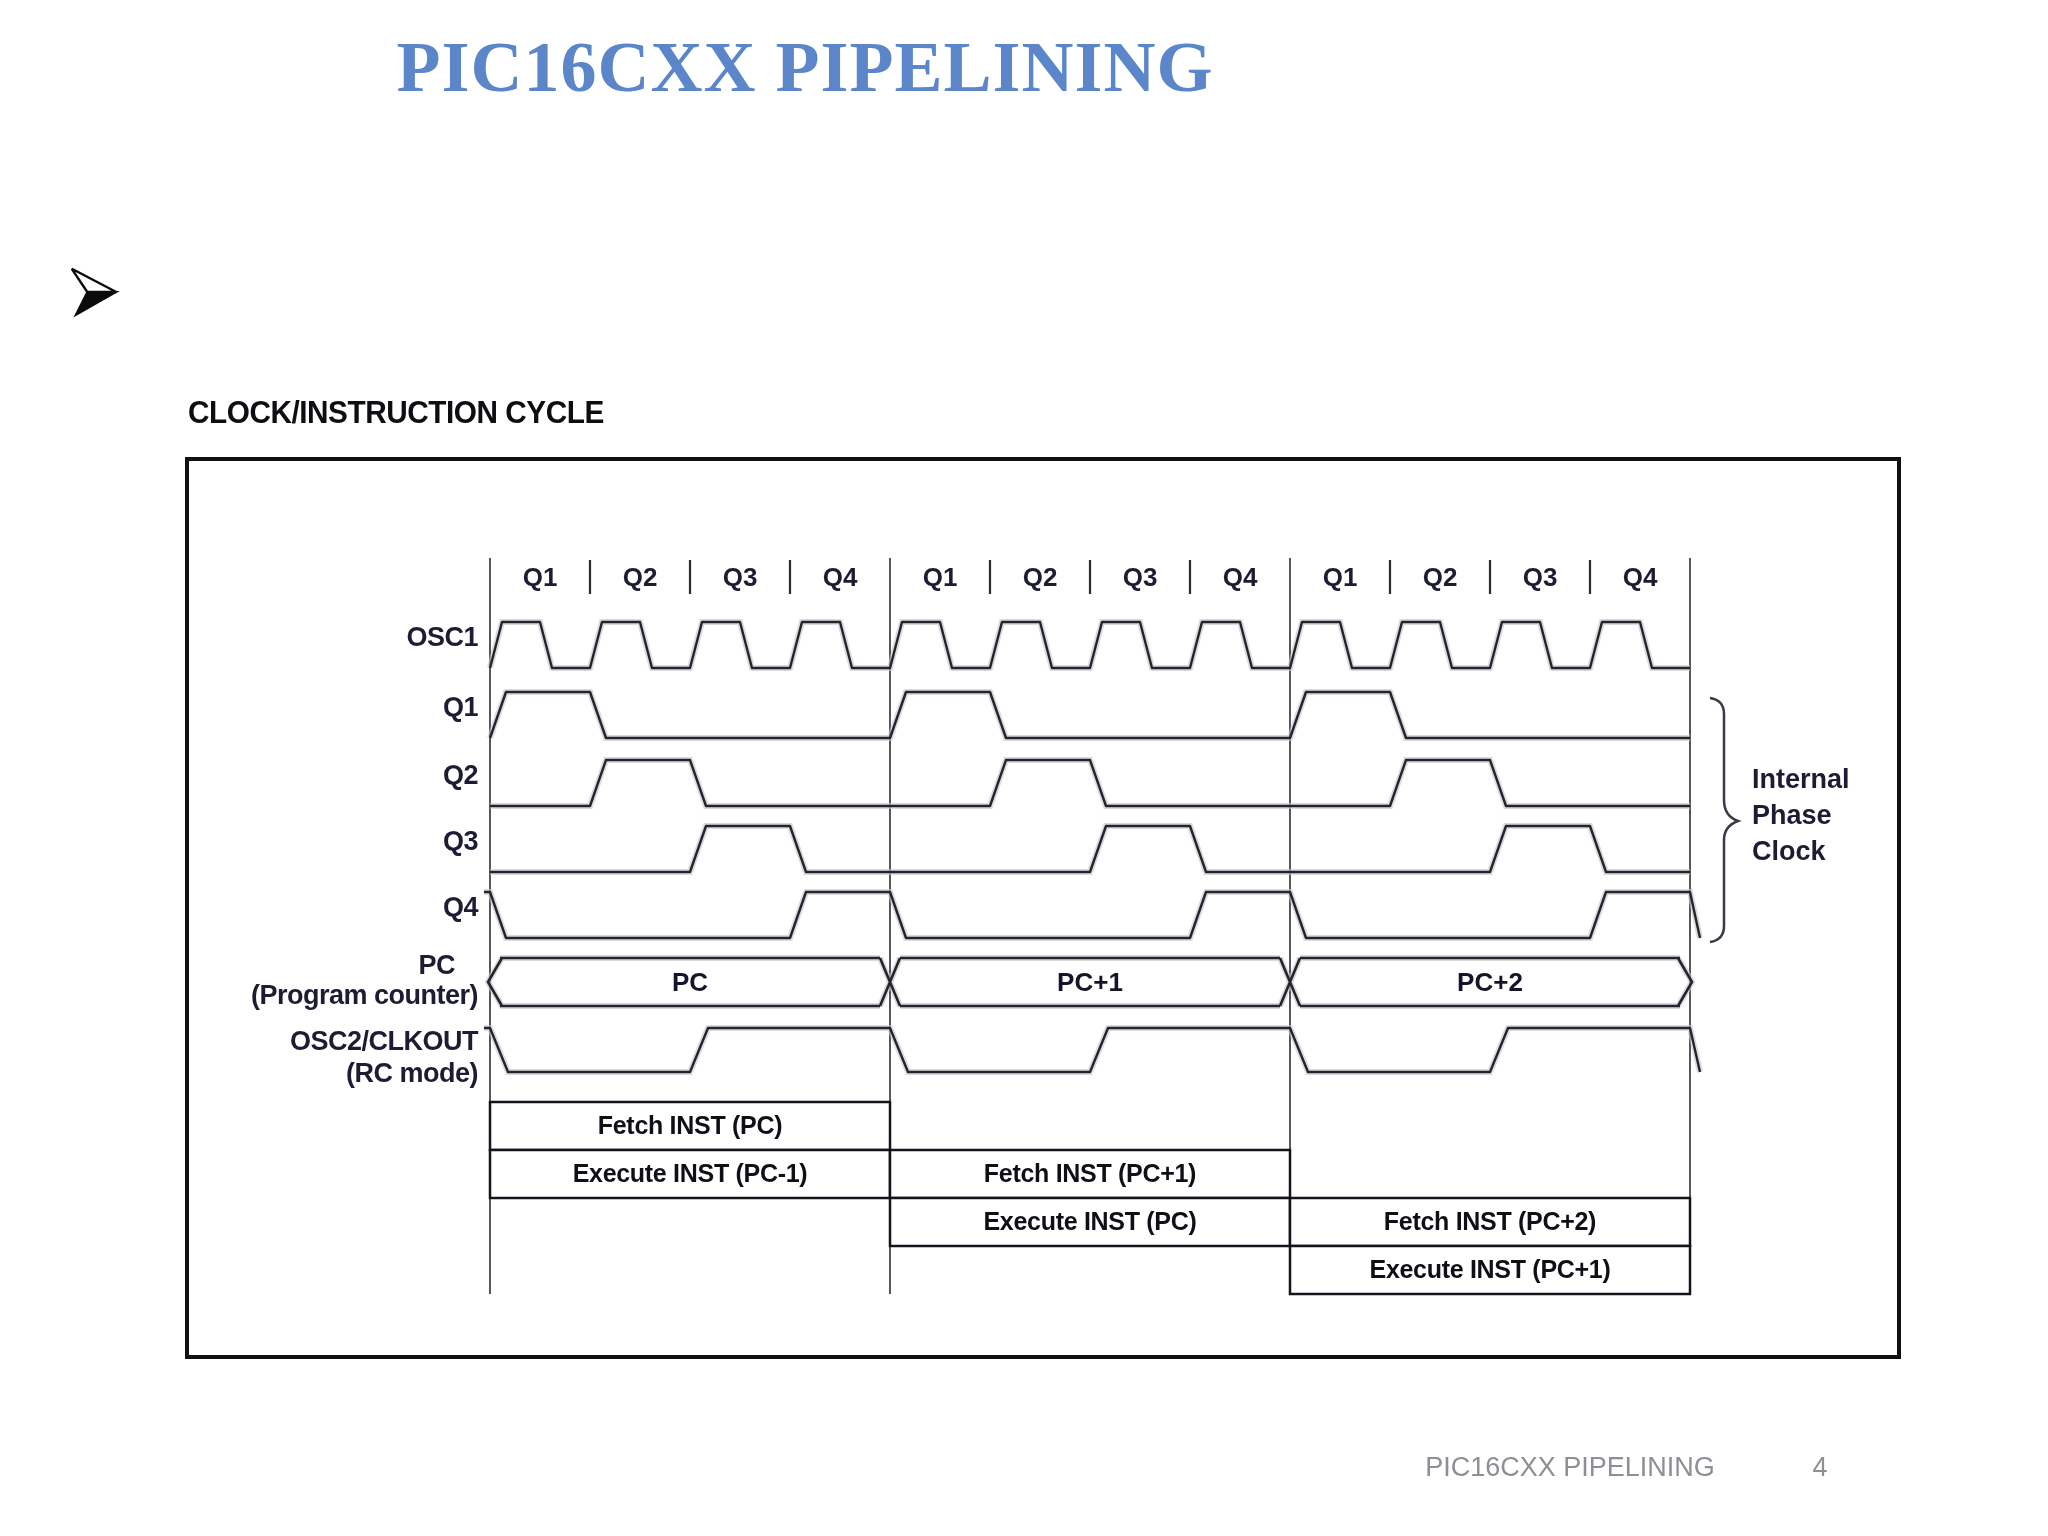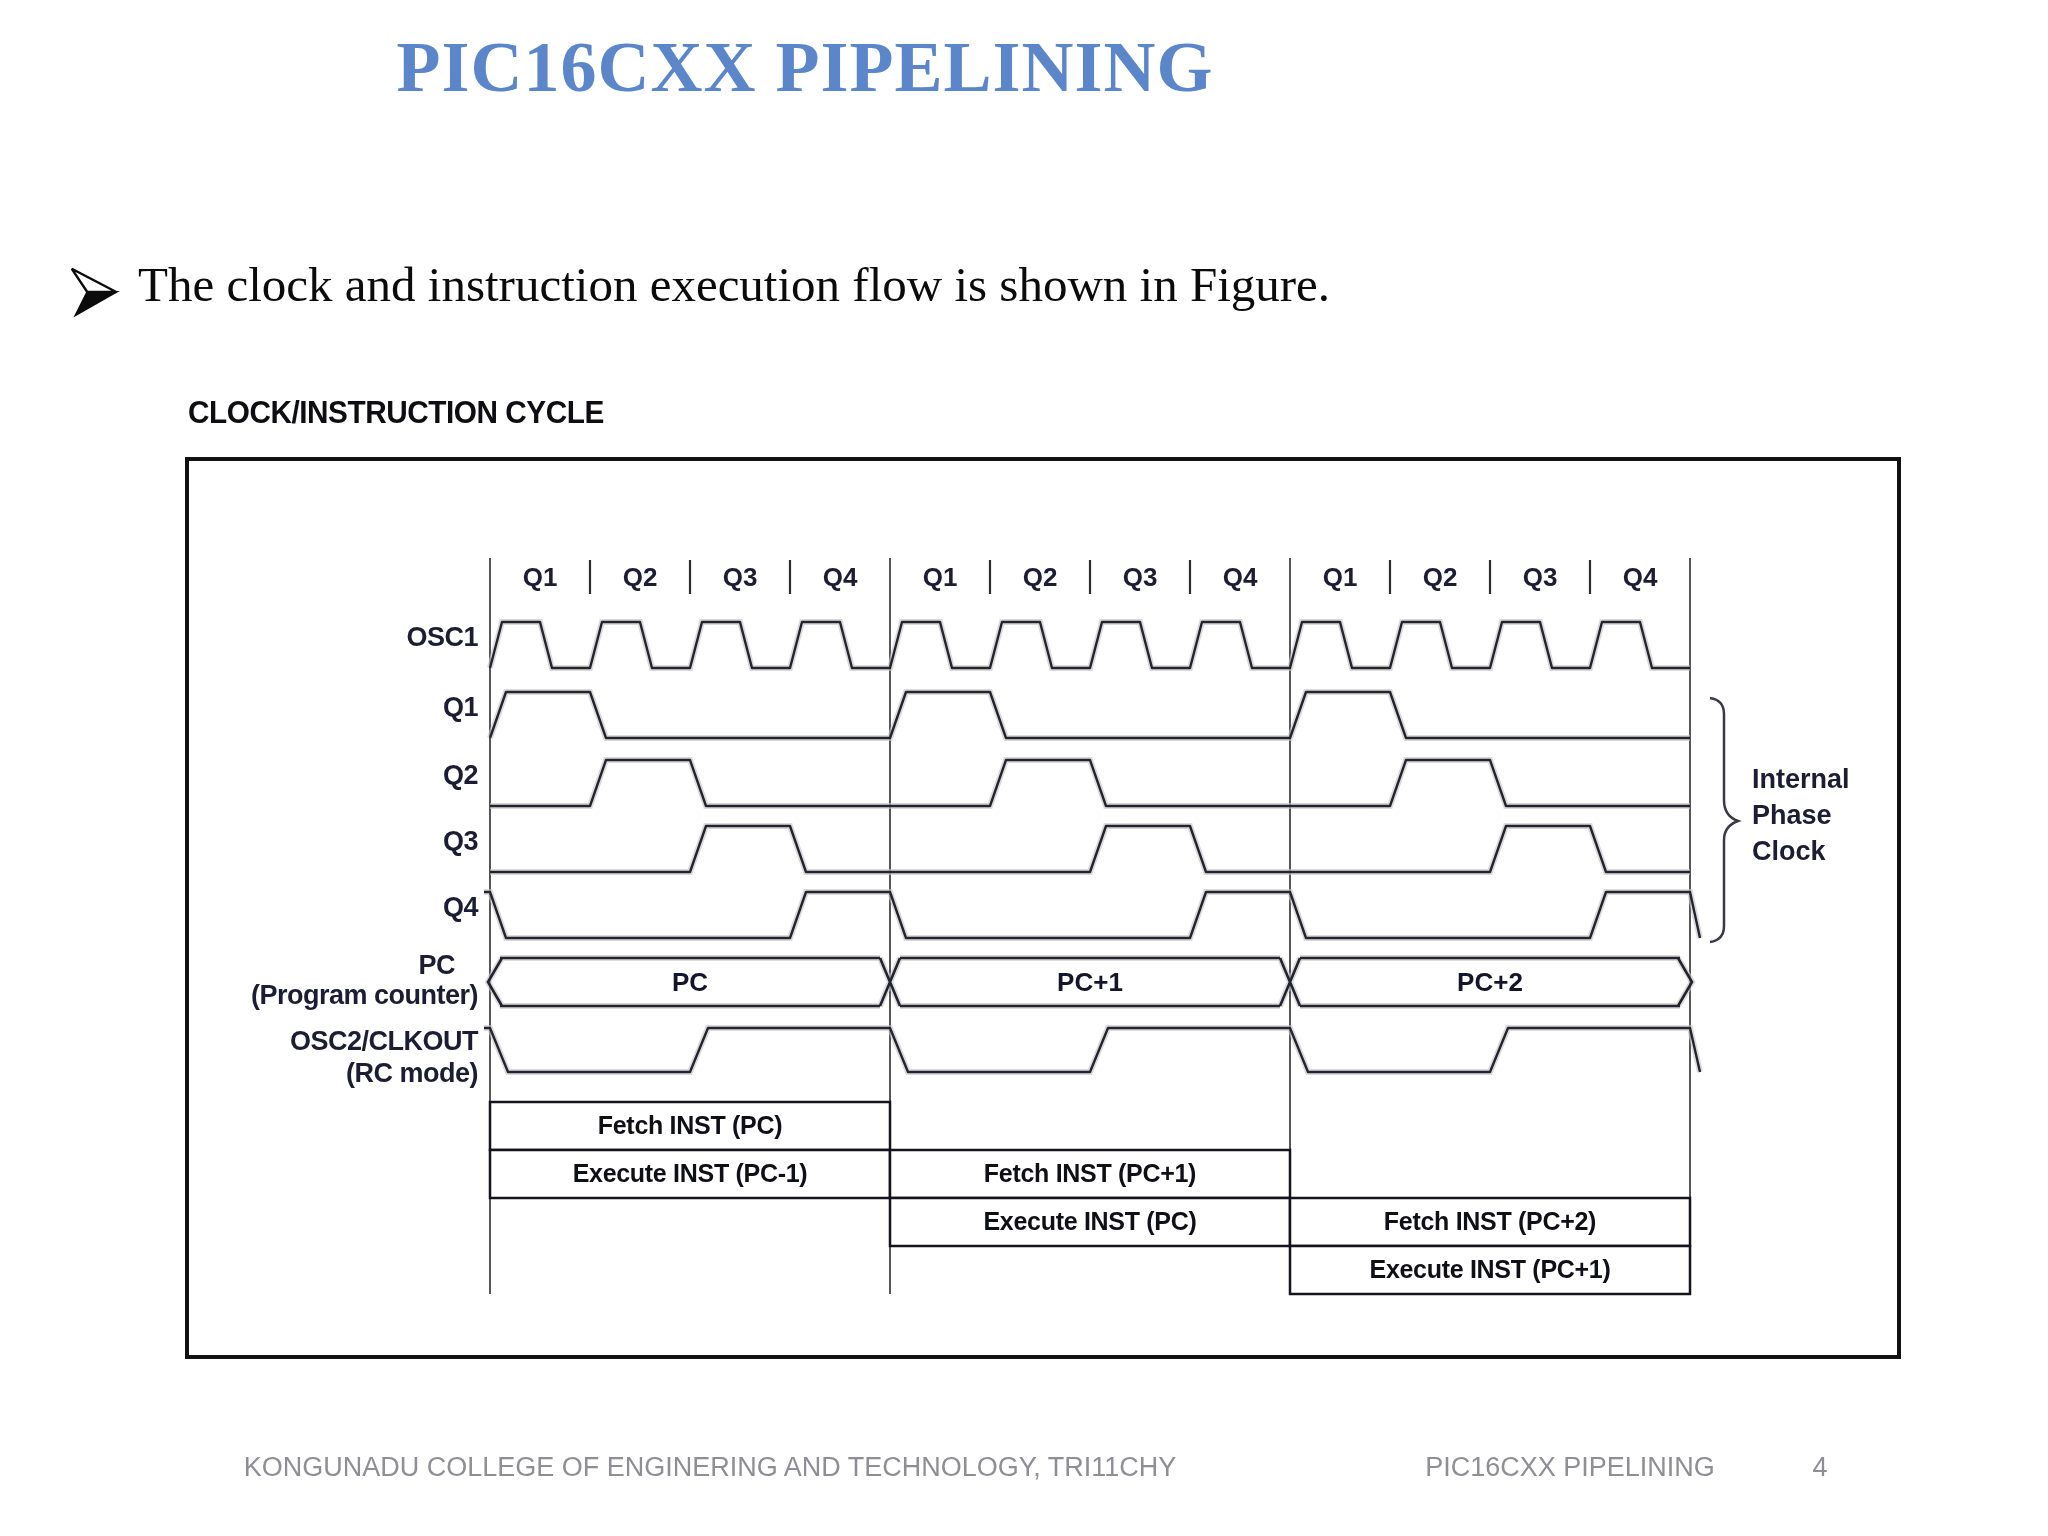--- a/index.html
+++ b/index.html
@@ -35,21 +35,20 @@
 
 <div class="slide">
 
   <div class="title">PIC16CXX PIPELINING</div>
 
   <div class="bullet-row">
     <svg class="bullet-glyph" viewBox="0 0 60 60">
       <polygon points="6,6 52,30 22,30" fill="#ffffff" stroke="#0b0b0b" stroke-width="2.5"></polygon>
       <polygon points="22,30 52,30 10,54" fill="#0b0b0b" stroke="#0b0b0b" stroke-width="2"></polygon>
     </svg>
-    <span class="bullet-text">The clock and instruction execution flow is shown in Figure.</span>
   </div>
 
   <div class="fig-heading">CLOCK/INSTRUCTION CYCLE</div>
 
   <div class="fig-box"></div>
 
   <svg id="timing-svg" class="overlay" viewBox="0 0 2048 1536">
 
     <g id="wave-layer">
         <line x1="490" y1="558" x2="490" y2="1294" stroke="#2c2c2c" stroke-width="1.6"></line>
@@ -132,17 +131,16 @@
     <text class="sig" x="478" y="1004" text-anchor="end">(Program counter)</text>
     <text class="sig" x="478" y="1050" text-anchor="end">OSC2/CLKOUT</text>
     <text class="sig" x="478" y="1082" text-anchor="end">(RC mode)</text>
 
     <path d="M 1710 698 Q 1724 700 1724 714 L 1724 800 Q 1724 816 1738 821 Q 1724 826 1724 840 L 1724 926 Q 1724 940 1710 942" fill="none" stroke="#3a3a46" stroke-width="2.5"></path>
     <text class="brlab" x="1752" y="788">Internal</text>
     <text class="brlab" x="1752" y="824">Phase</text>
     <text class="brlab" x="1752" y="860">Clock</text>
   </svg>
 
-  <div class="footer-item f-left">KONGUNADU COLLEGE OF ENGINERING AND TECHNOLOGY, TRI11CHY</div>
   <div class="footer-item f-center">PIC16CXX PIPELINING</div>
   <div class="footer-item f-page">4</div>
 
 </div>
 
 </body></html>

